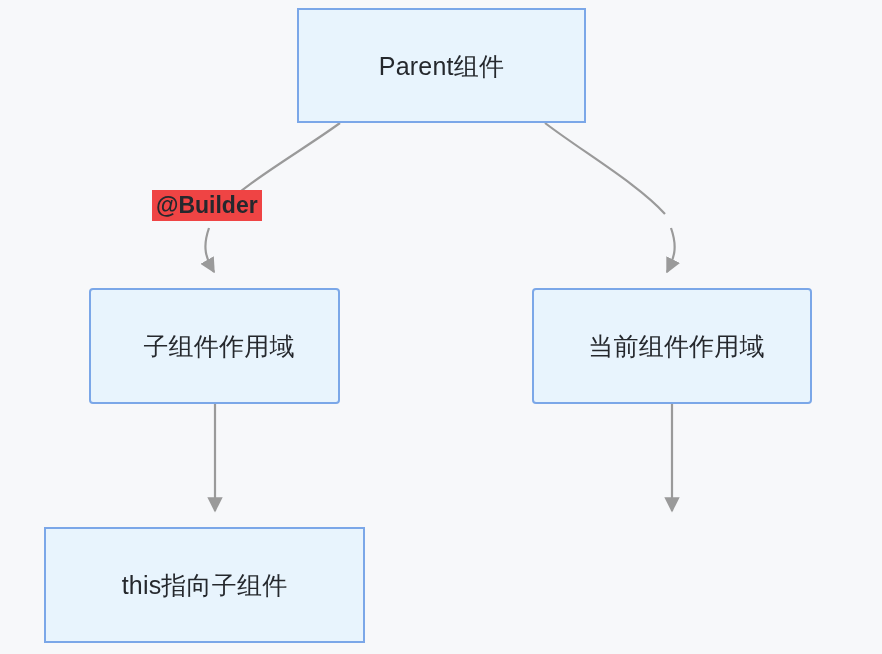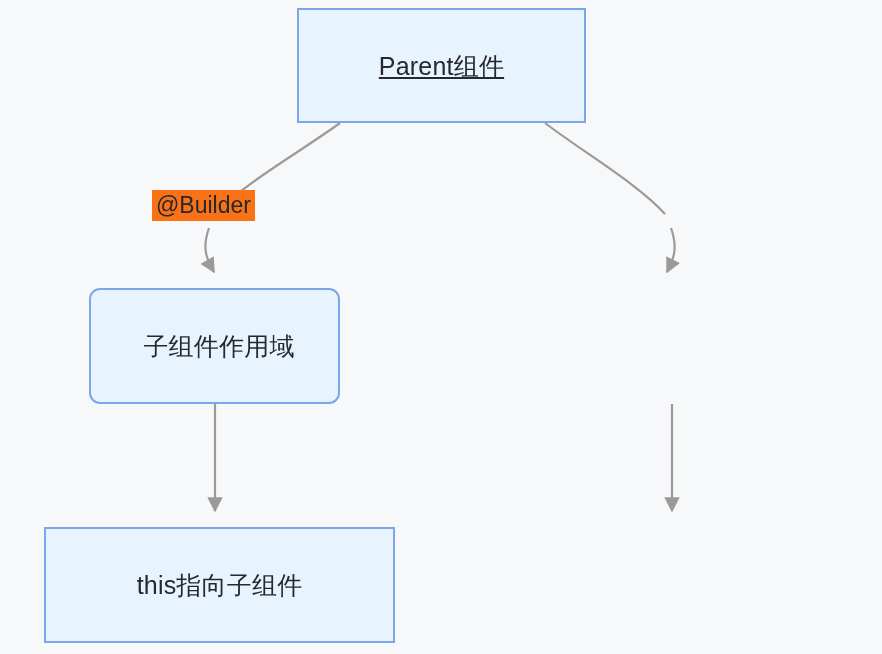--- a/index.html
+++ b/index.html
@@ -33,65 +33,65 @@
     border: 2px solid #7ba7e8;
     display: flex;
     align-items: center;
     justify-content: center;
     color: #25282d;
     font-size: 25px;
     letter-spacing: 0.2px;
     z-index: 2;
   }
   .node.rounded {
-    border-radius: 11px;
+    border-radius: 4px;
     padding-left: 9px;
   }
   .node-label {
     display: block;
     line-height: 1.2;
     text-align: center;
     white-space: nowrap;
   }
   .edge-label {
     position: absolute;
-    background: #f97316;
+    background: #ef4444;
     color: #25282d;
     font-size: 23px;
     line-height: 1.25;
     padding: 1px 4px;
     white-space: nowrap;
     z-index: 3;
+    font-weight: bold;
   }
   
   #node-parent {
     left: 297px;
     top: 8px;
     width: 289px;
     height: 115px;
-    text-decoration: underline;
   }
   
   #node-child-scope {
     left: 89px;
     top: 288px;
     width: 251px;
     height: 116px;
   }
   #node-current-scope {
     left: 532px;
     top: 288px;
     width: 280px;
     height: 116px;
   }
   
   #node-this-child {
     left: 44px;
     top: 527px;
-    width: 351px;
+    width: 321px;
     height: 116px;
   }
   #node-this-parent {
     left: 503px;
     top: 527px;
     width: 342px;
     height: 116px;
   }
   
   #edge-label-builder {
@@ -130,19 +130,22 @@
     <span class="node-label">Parent组件</span>
   </div>
 
   <div class="edge-label" id="edge-label-builder">@Builder</div>
 
 
   <div class="node rounded" id="node-child-scope">
     <span class="node-label">子组件作用域</span>
   </div>
 
+  <div class="node rounded" id="node-current-scope">
+    <span class="node-label">当前组件作用域</span>
+  </div>
 
   <div class="node" id="node-this-child">
     <span class="node-label">this指向子组件</span>
   </div>
 
 
 </div>
 
 </body></html>

